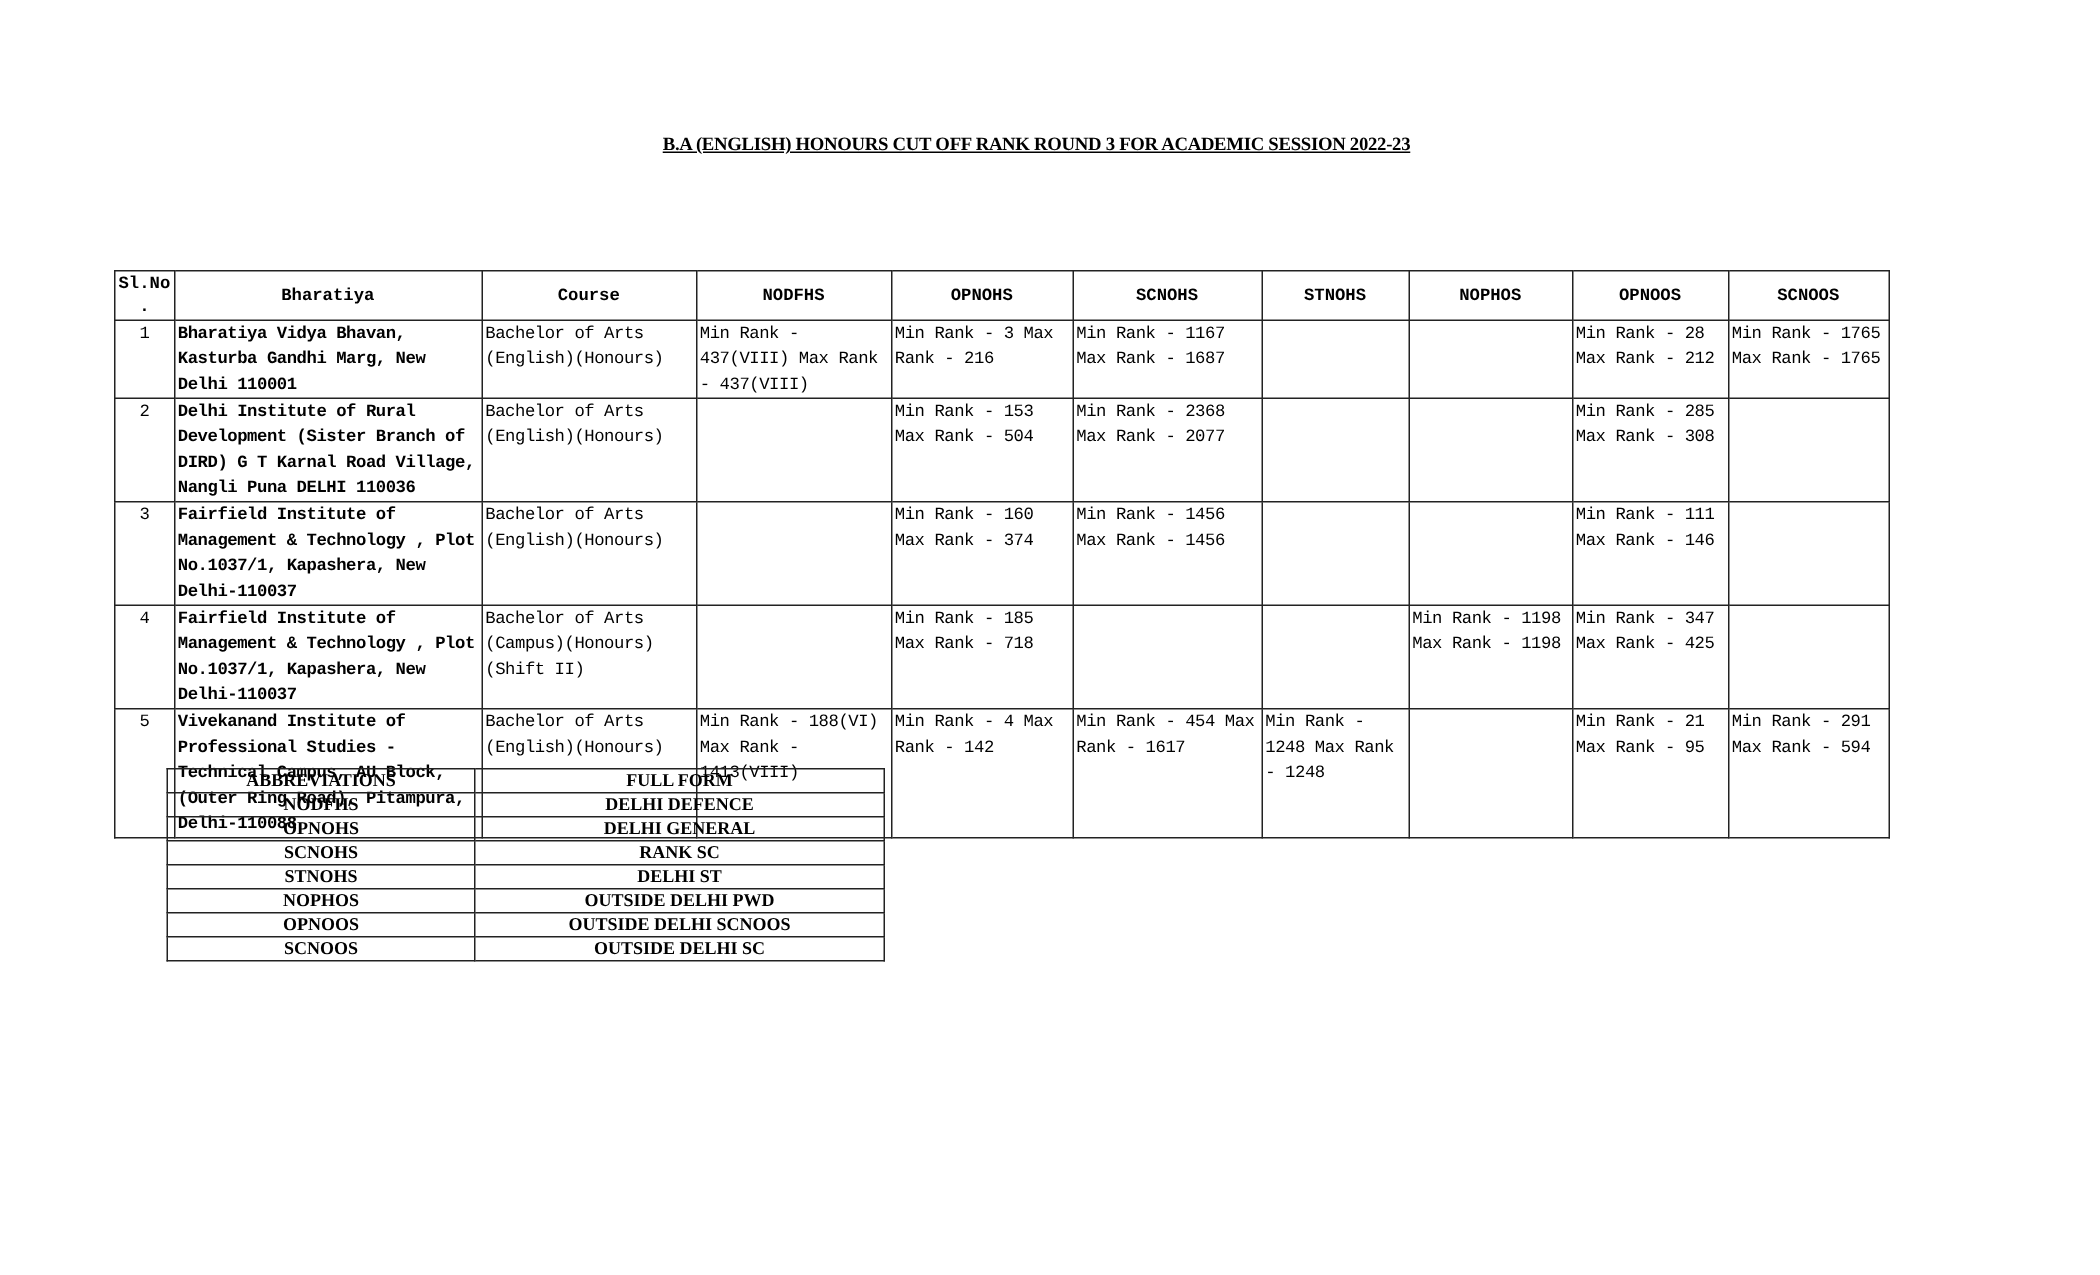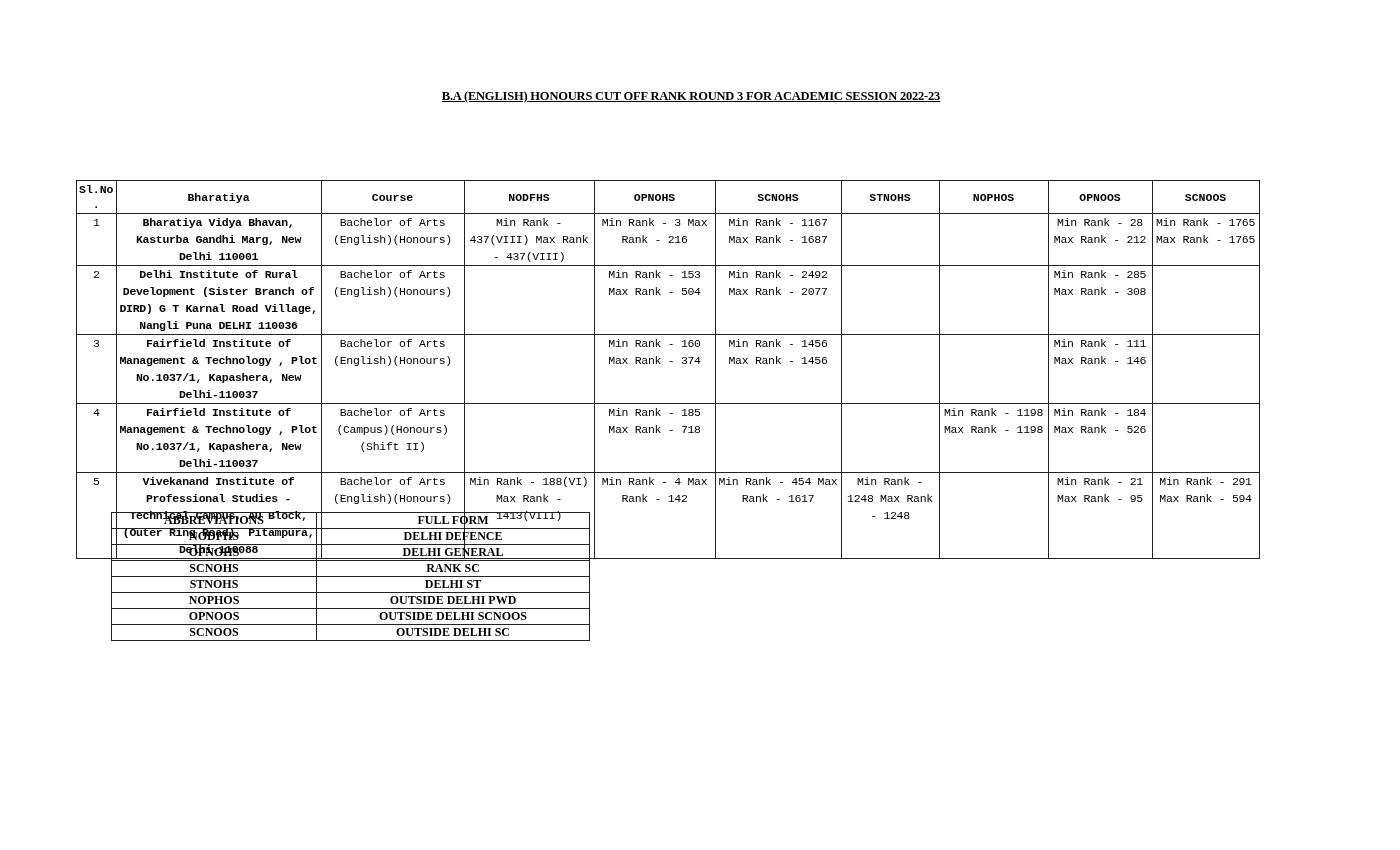--- a/index.html
+++ b/index.html
@@ -11,21 +11,21 @@
     }
     table.main {
       position: absolute; left: 76px; top: 135px;
       border-collapse: collapse; table-layout: fixed;
       font-family: Liberation Mono, monospace;
       font-size: 11.5px;
       margin-top: 45px;
     }
     table.main th, table.main td {
       border: 1.5px solid #222; padding: 0 2px; vertical-align: top;
-      line-height: 17px; overflow: hidden; text-align: center;
+      line-height: 17px; overflow: hidden;
     }
     table.main th { font-weight: bold; vertical-align: middle; text-align: center; height: 31px; }
     table.main td { letter-spacing: -0.3px; }
     table.main td.sl { text-align: center; }
     table.main th.sl { vertical-align: top; line-height: 15px; padding-top: 1px; }
     table.main td.inst { font-weight: bold; }
     table.abbr {
       position: absolute; left: 111px; top: 512px;
       border-collapse: collapse; table-layout: fixed;
       font-family: "Liberation Serif", serif; font-weight: bold; font-size: 12px;
@@ -76,21 +76,21 @@
       <td></td>
       <td>Min Rank - 28 Max Rank - 212</td>
       <td>Min Rank - 1765 Max Rank - 1765</td>
     </tr>
     <tr style="height:69px">
       <td class="sl">2</td>
       <td class="inst">Delhi Institute of Rural Development (Sister Branch of DIRD) G T Karnal Road Village, Nangli Puna DELHI 110036</td>
       <td>Bachelor of Arts (English)(Honours)</td>
       <td></td>
       <td>Min Rank - 153 Max Rank - 504</td>
-      <td>Min Rank - 2492 Max Rank - 2077</td>
+      <td>Min Rank - 2368 Max Rank - 2077</td>
       <td></td>
       <td></td>
       <td>Min Rank - 285 Max Rank - 308</td>
       <td></td>
     </tr>
     <tr style="height:69px">
       <td class="sl">3</td>
       <td class="inst">Fairfield Institute of Management &amp; Technology , Plot No.1037/1, Kapashera, New Delhi-110037</td>
       <td>Bachelor of Arts (English)(Honours)</td>
       <td></td>
@@ -103,21 +103,21 @@
     </tr>
     <tr style="height:68px">
       <td class="sl">4</td>
       <td class="inst">Fairfield Institute of Management &amp; Technology , Plot No.1037/1, Kapashera, New Delhi-110037</td>
       <td>Bachelor of Arts (Campus)(Honours)(Shift II)</td>
       <td></td>
       <td>Min Rank - 185 Max Rank - 718</td>
       <td></td>
       <td></td>
       <td>Min Rank - 1198 Max Rank - 1198</td>
-      <td>Min Rank - 184 Max Rank - 526</td>
+      <td>Min Rank - 347 Max Rank - 425</td>
       <td></td>
     </tr>
     <tr style="height:69px">
       <td class="sl">5</td>
       <td class="inst">Vivekanand Institute of Professional Studies - Technical Campus, AU Block,(Outer Ring Road), Pitampura, Delhi-110088</td>
       <td>Bachelor of Arts (English)(Honours)</td>
       <td>Min Rank - 188(VI) Max Rank - 1413(VIII)</td>
       <td>Min Rank - 4 Max Rank - 142</td>
       <td>Min Rank - 454 Max Rank - 1617</td>
       <td>Min Rank - 1248 Max Rank - 1248</td>

